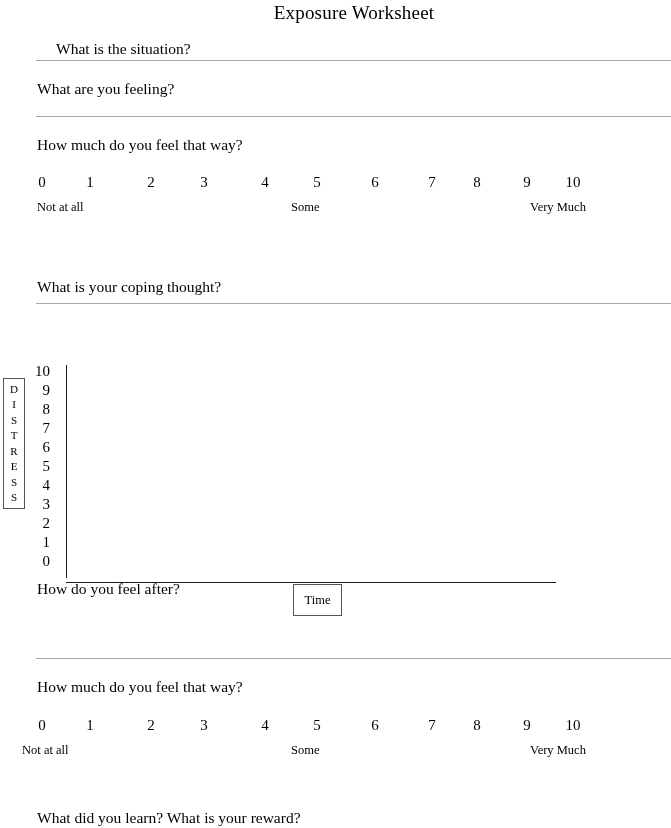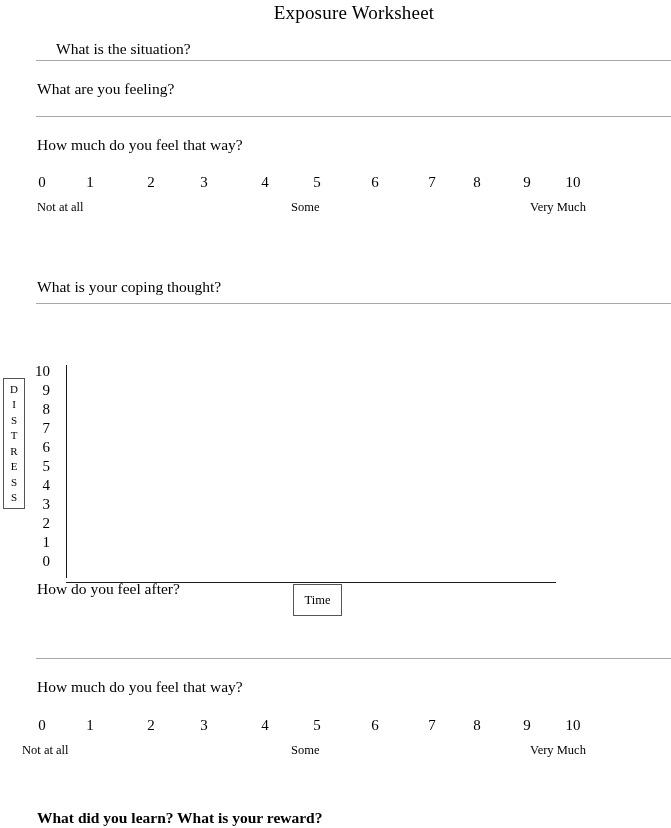--- a/index.html
+++ b/index.html
@@ -240,15 +240,15 @@
     <span class="num" style="left:432px;">7</span>
     <span class="num" style="left:477px;">8</span>
     <span class="num" style="left:527px;">9</span>
     <span class="num" style="left:573px;">10</span>
 
     <span class="anchor" style="left:22px;">Not at all</span>
     <span class="anchor" style="left:291px;">Some</span>
     <span class="anchor" style="left:530px;">Very Much</span>
   </div>
 
-  <div class="prompt" style="left:37px; top:809px;font-weight:bold;">What did you learn? What is your reward?</div>
+  <div class="prompt" style="left:37px; top:809px;">What did you learn? What is your reward?</div>
 
 </div>
 
 </body></html>

